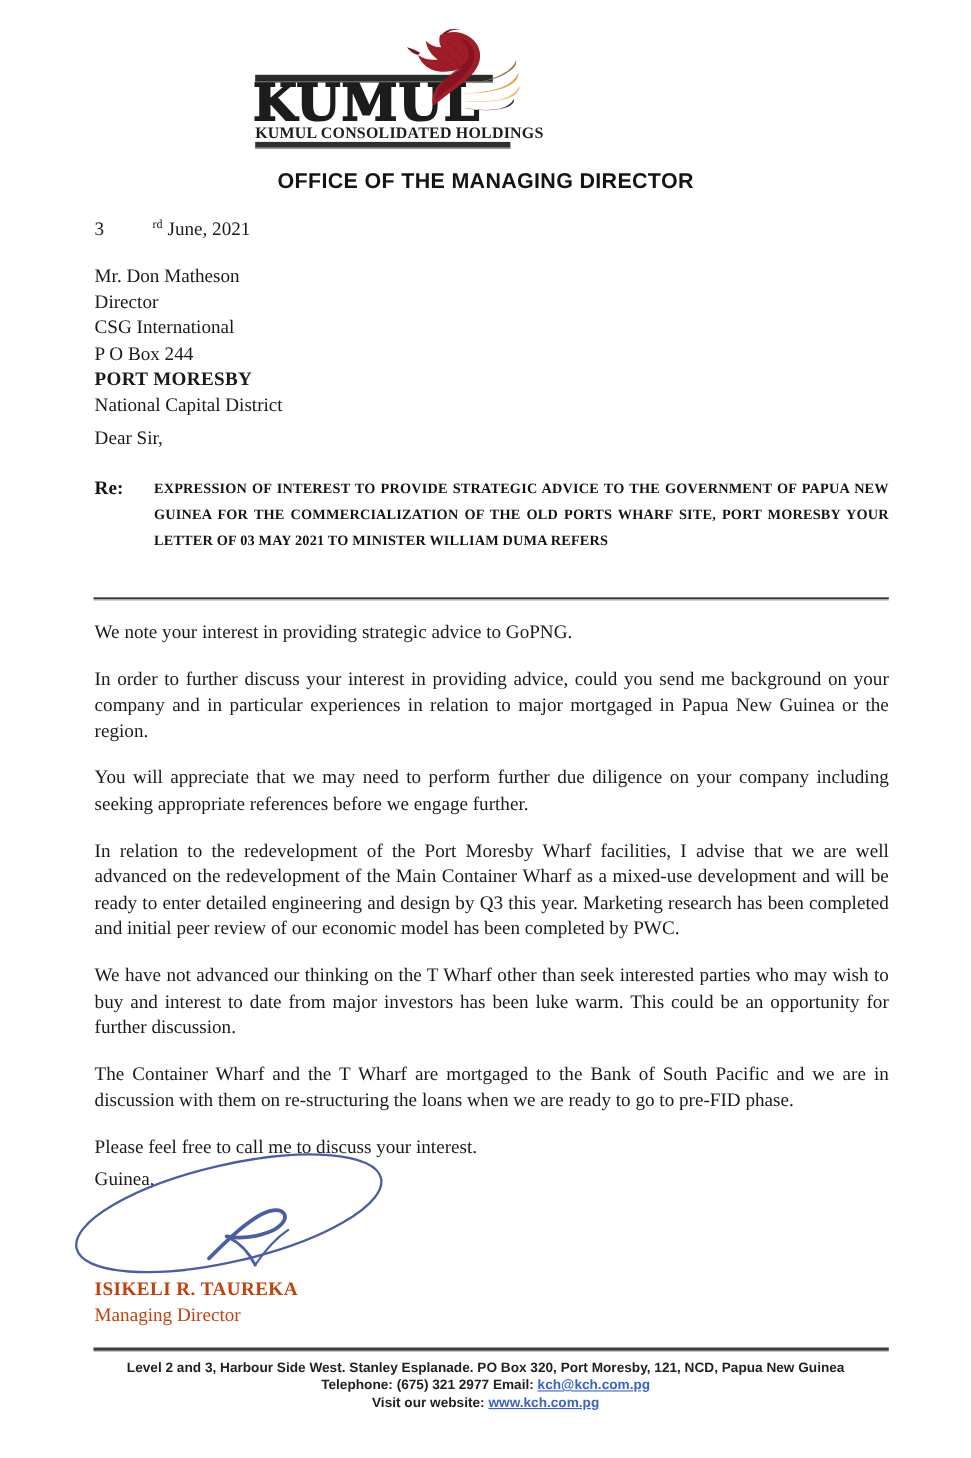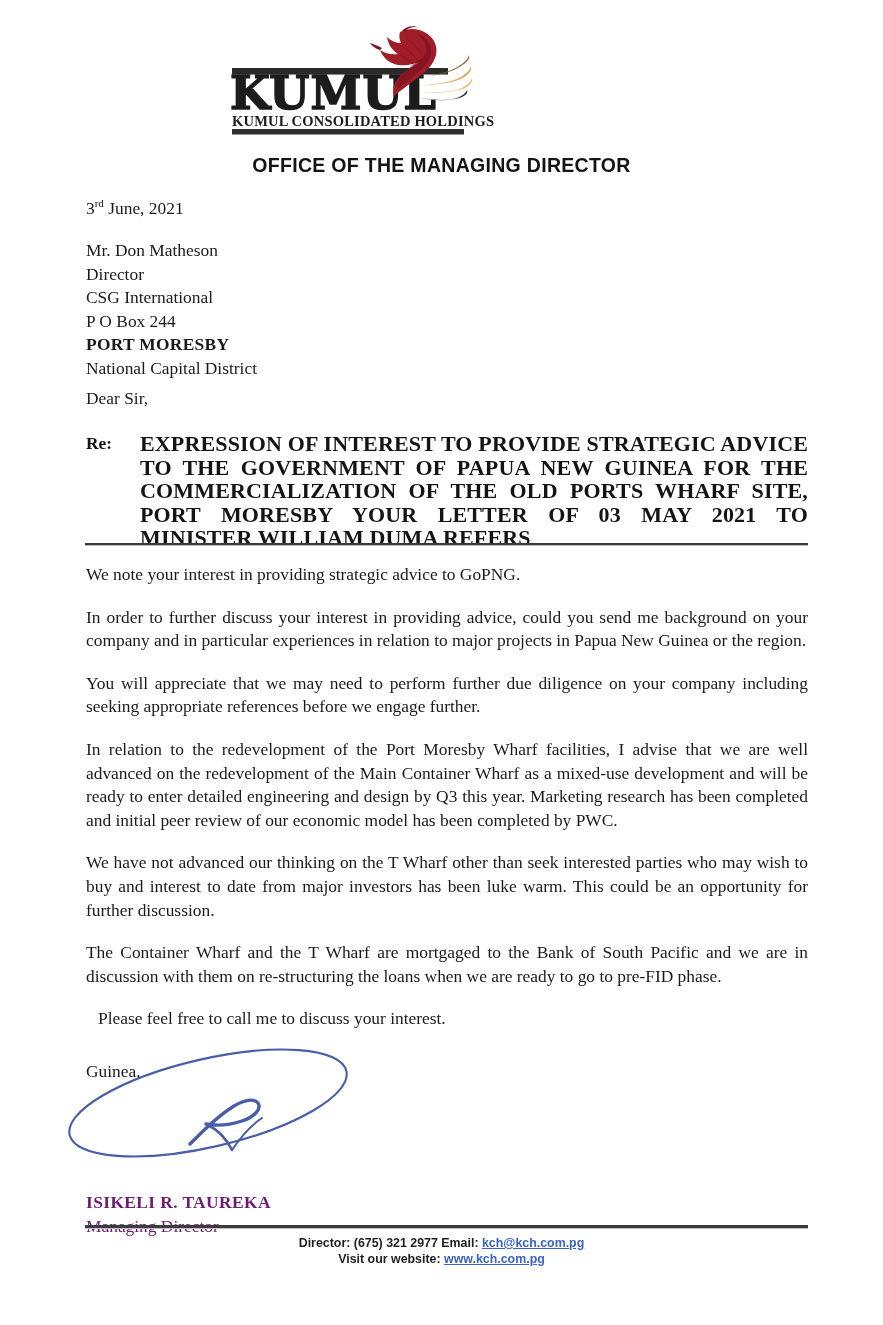--- a/index.html
+++ b/index.html
@@ -110,20 +110,21 @@
     font-size: 17.4px;
     line-height: 23.5px;
     color: #1a1a1a;
   }
 
   .date-line { top: 197px; }
   .date-line sup {
     font-size: 11px;
     vertical-align: super;
     line-height: 0;
+    margin-left: 44px;
   }
 
   .address-block { top: 239px; }
   .address-block div { white-space: nowrap; }
   .address-block .bold { font-weight: 700; letter-spacing: 0.3px; }
 
   .salutation { top: 387px; }
 
   
   .subject-wrap {
@@ -139,21 +140,21 @@
     font-family: "Liberation Serif", serif;
     font-weight: 700;
     font-size: 17.4px;
     line-height: 23.6px;
     color: #141414;
   }
   .subject-text {
     flex: 1 1 auto;
     font-family: "Liberation Serif", serif;
     font-weight: 700;
-    font-size: 22px;
+    font-size: 13px;
     line-height: 23.6px;
     text-align: justify;
     text-align-last: left;
     letter-spacing: 0.15px;
     color: #141414;
   }
   .rule-subject {
     position: absolute;
     left: 85px;
     top: 543px;
@@ -174,21 +175,20 @@
     margin: 0 0 19px 0;
     font-family: "Liberation Serif", serif;
     font-size: 17.4px;
     line-height: 23.6px;
     text-align: justify;
     text-align-last: left;
     color: #1a1a1a;
   }
   .body-copy p.nojust {
     text-align: right;
-    margin-left: 12px;
   }
 
   
   .closing {
     position: absolute;
     left: 86px;
     top: 1060px;
     font-family: "Liberation Serif", serif;
     font-size: 17.4px;
     line-height: 23.6px;
@@ -202,22 +202,21 @@
     height: 148px;
     pointer-events: none;
   }
   .signer {
     position: absolute;
     left: 86px;
     top: 1160px;
     font-family: "Liberation Serif", serif;
     font-size: 17.4px;
     line-height: 23.5px;
-    color: #701a75;
-    margin-top: 31px;
+    color: #c2410c;
   }
   .signer .name {
     font-weight: 700;
     letter-spacing: 0.4px;
   }
 
   
   .rule-footer {
     position: absolute;
     left: 85px;
@@ -313,21 +312,21 @@
   <div class="ltr salutation">Dear Sir,</div>
 
   <div class="subject-wrap">
     <div class="subject-label">Re:</div>
     <div class="subject-text">EXPRESSION OF INTEREST TO PROVIDE STRATEGIC ADVICE TO THE GOVERNMENT OF PAPUA NEW GUINEA FOR THE COMMERCIALIZATION OF THE OLD PORTS WHARF SITE, PORT MORESBY YOUR LETTER OF 03 MAY 2021 TO MINISTER WILLIAM DUMA REFERS</div>
   </div>
   <div class="rule-subject"></div>
 
   <div class="body-copy">
     <p>We note your interest in providing strategic advice to GoPNG.</p>
-    <p>In order to further discuss your interest in providing advice, could you send me background on your company and in particular experiences in relation to major projects in Papua New Guinea or the region.</p>
+    <p>In order to further discuss your interest in providing advice, could you send me background on your company and in particular experiences in relation to major mortgaged in Papua New Guinea or the region.</p>
     <p>You will appreciate that we may need to perform further due diligence on your company including seeking appropriate references before we engage further.</p>
     <p>In relation to the redevelopment of the Port Moresby Wharf facilities, I advise that we are well advanced on the redevelopment of the Main Container Wharf as a mixed-use development and will be ready to enter detailed engineering and design by Q3 this year. Marketing research has been completed and initial peer review of our economic model has been completed by PWC.</p>
     <p>We have not advanced our thinking on the T Wharf other than seek interested parties who may wish to buy and interest to date from major investors has been luke warm. This could be an opportunity for further discussion.</p>
     <p>The Container Wharf and the T Wharf are mortgaged to the Bank of South Pacific and we are in discussion with them on re-structuring the loans when we are ready to go to pre-FID phase.</p>
     <p class="nojust">Please feel free to call me to discuss your interest.</p>
   </div>
 
   <div class="closing">Guinea,</div>
 
   <svg class="signature-svg" viewBox="0 0 300 148">
@@ -342,22 +341,23 @@
     </g>
   </svg>
 
   <div class="signer">
     <div class="name">ISIKELI R. TAUREKA</div>
     <div>Managing Director</div>
   </div>
 
   <div class="rule-footer"></div>
   <div class="footer">
+    <div>Level 2 and 3, Harbour Side West. Stanley Esplanade. PO Box 320, Port Moresby, 121, NCD, Papua New Guinea</div>
     <div>
-      <span>Director:</span>
+      <span>Telephone:</span>
       <span>(675) 321 2977</span>
       <span>Email:</span>
       <span class="link">kch@kch.com.pg</span>
     </div>
     <div>
       <span>Visit our website:</span>
       <span class="link">www.kch.com.pg</span>
     </div>
   </div>
 

